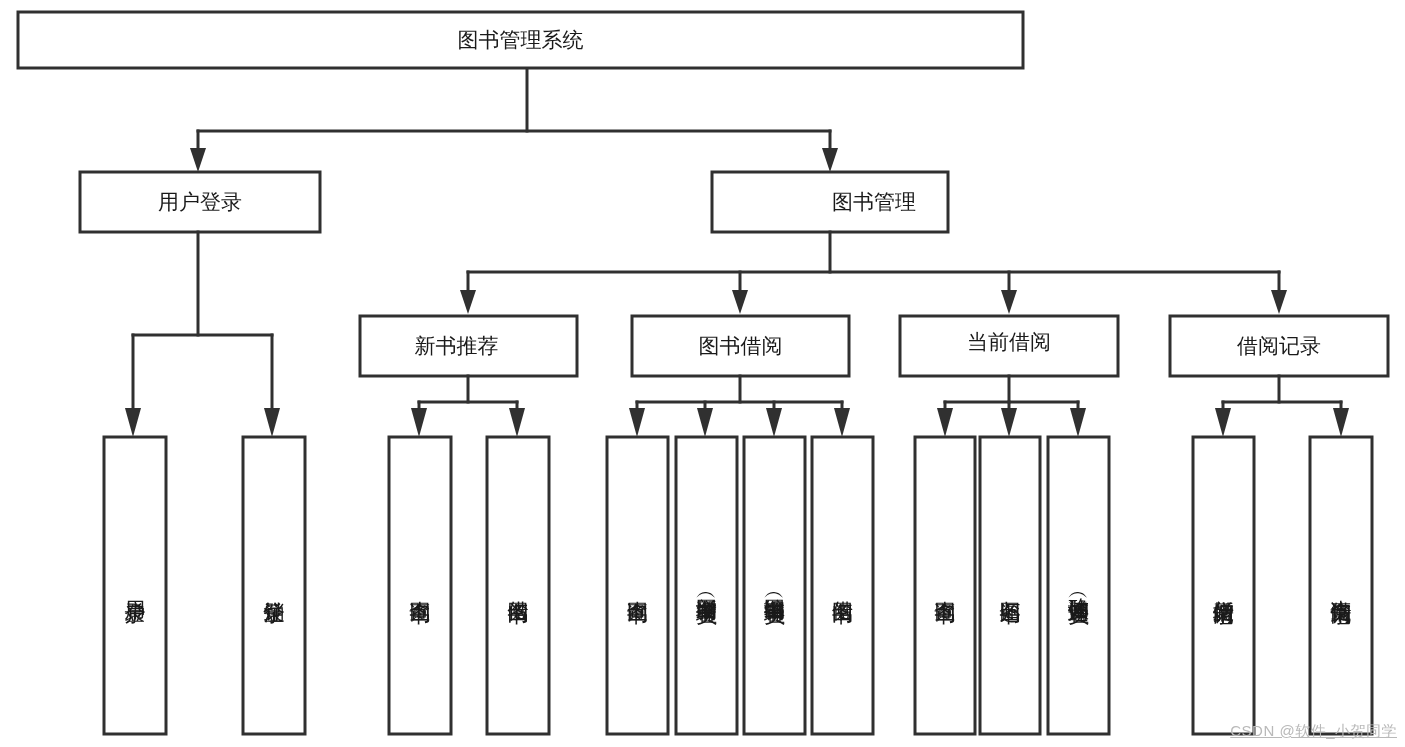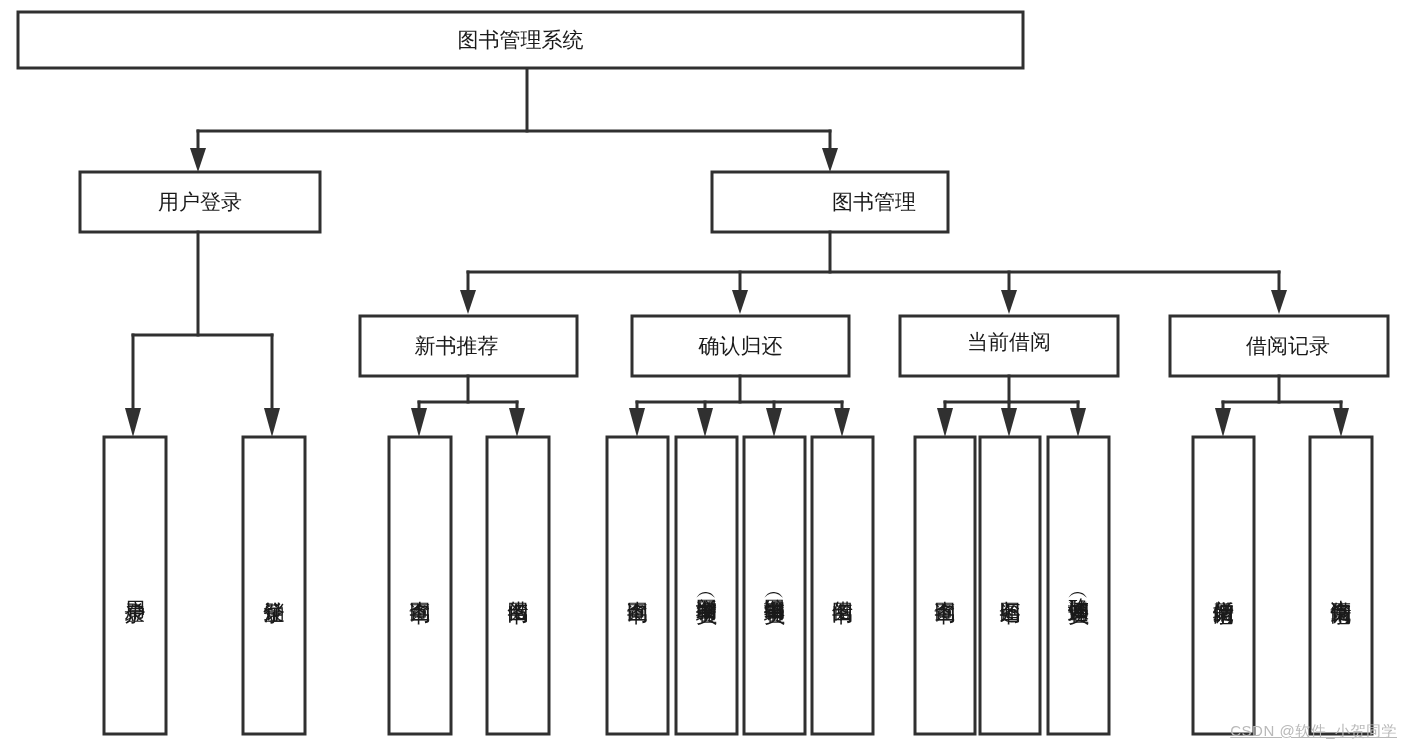--- a/index.html
+++ b/index.html
@@ -181,23 +181,23 @@
     <rect class="node-box" x="1193" y="437" width="61" height="297"></rect>
     <rect class="node-box" x="1310" y="437" width="62" height="297"></rect>
   </svg>
 
   <div class="node-label horizontal" style="left:18px; top:12px; width:1005px; height:56px;">图书管理系统</div>
 
   <div class="node-label horizontal" style="left:80px; top:172px; width:240px; height:60px;">用户登录</div>
   <div class="node-label horizontal" style="left:712px; top:172px; width:236px; height:60px;margin-left:44px;">图书管理</div>
 
   <div class="node-label horizontal" style="left:360px; top:316px; width:193px; height:60px;">新书推荐</div>
-  <div class="node-label horizontal" style="left:632px; top:316px; width:217px; height:60px;">确认归还</div>
+  <div class="node-label horizontal" style="left:632px; top:316px; width:217px; height:60px;">图书借阅</div>
   <div class="node-label horizontal" style="left:900px; top:316px; width:218px; height:52px;">当前借阅</div>
-  <div class="node-label horizontal" style="left:1170px; top:316px; width:218px; height:60px;margin-left:9px;">借阅记录</div>
+  <div class="node-label horizontal" style="left:1170px; top:316px; width:218px; height:60px;">借阅记录</div>
 
   <div class="node-label vertical" style="left:104px; top:437px; width:62px; height:297px;">用户登录</div>
   <div class="node-label vertical" style="left:243px; top:437px; width:62px; height:297px;">注销登录</div>
 
   <div class="node-label vertical" style="left:389px; top:437px; width:62px; height:297px;">查询图书</div>
   <div class="node-label vertical" style="left:487px; top:437px; width:62px; height:297px;">借阅图书</div>
 
   <div class="node-label vertical" style="left:607px; top:437px; width:61px; height:297px;">查询图书</div>
   <div class="node-label vertical" style="left:676px; top:437px; width:61px; height:297px;">新增图书（管理员）</div>
   <div class="node-label vertical" style="left:744px; top:437px; width:61px; height:297px;">编辑图书（管理员）</div>

